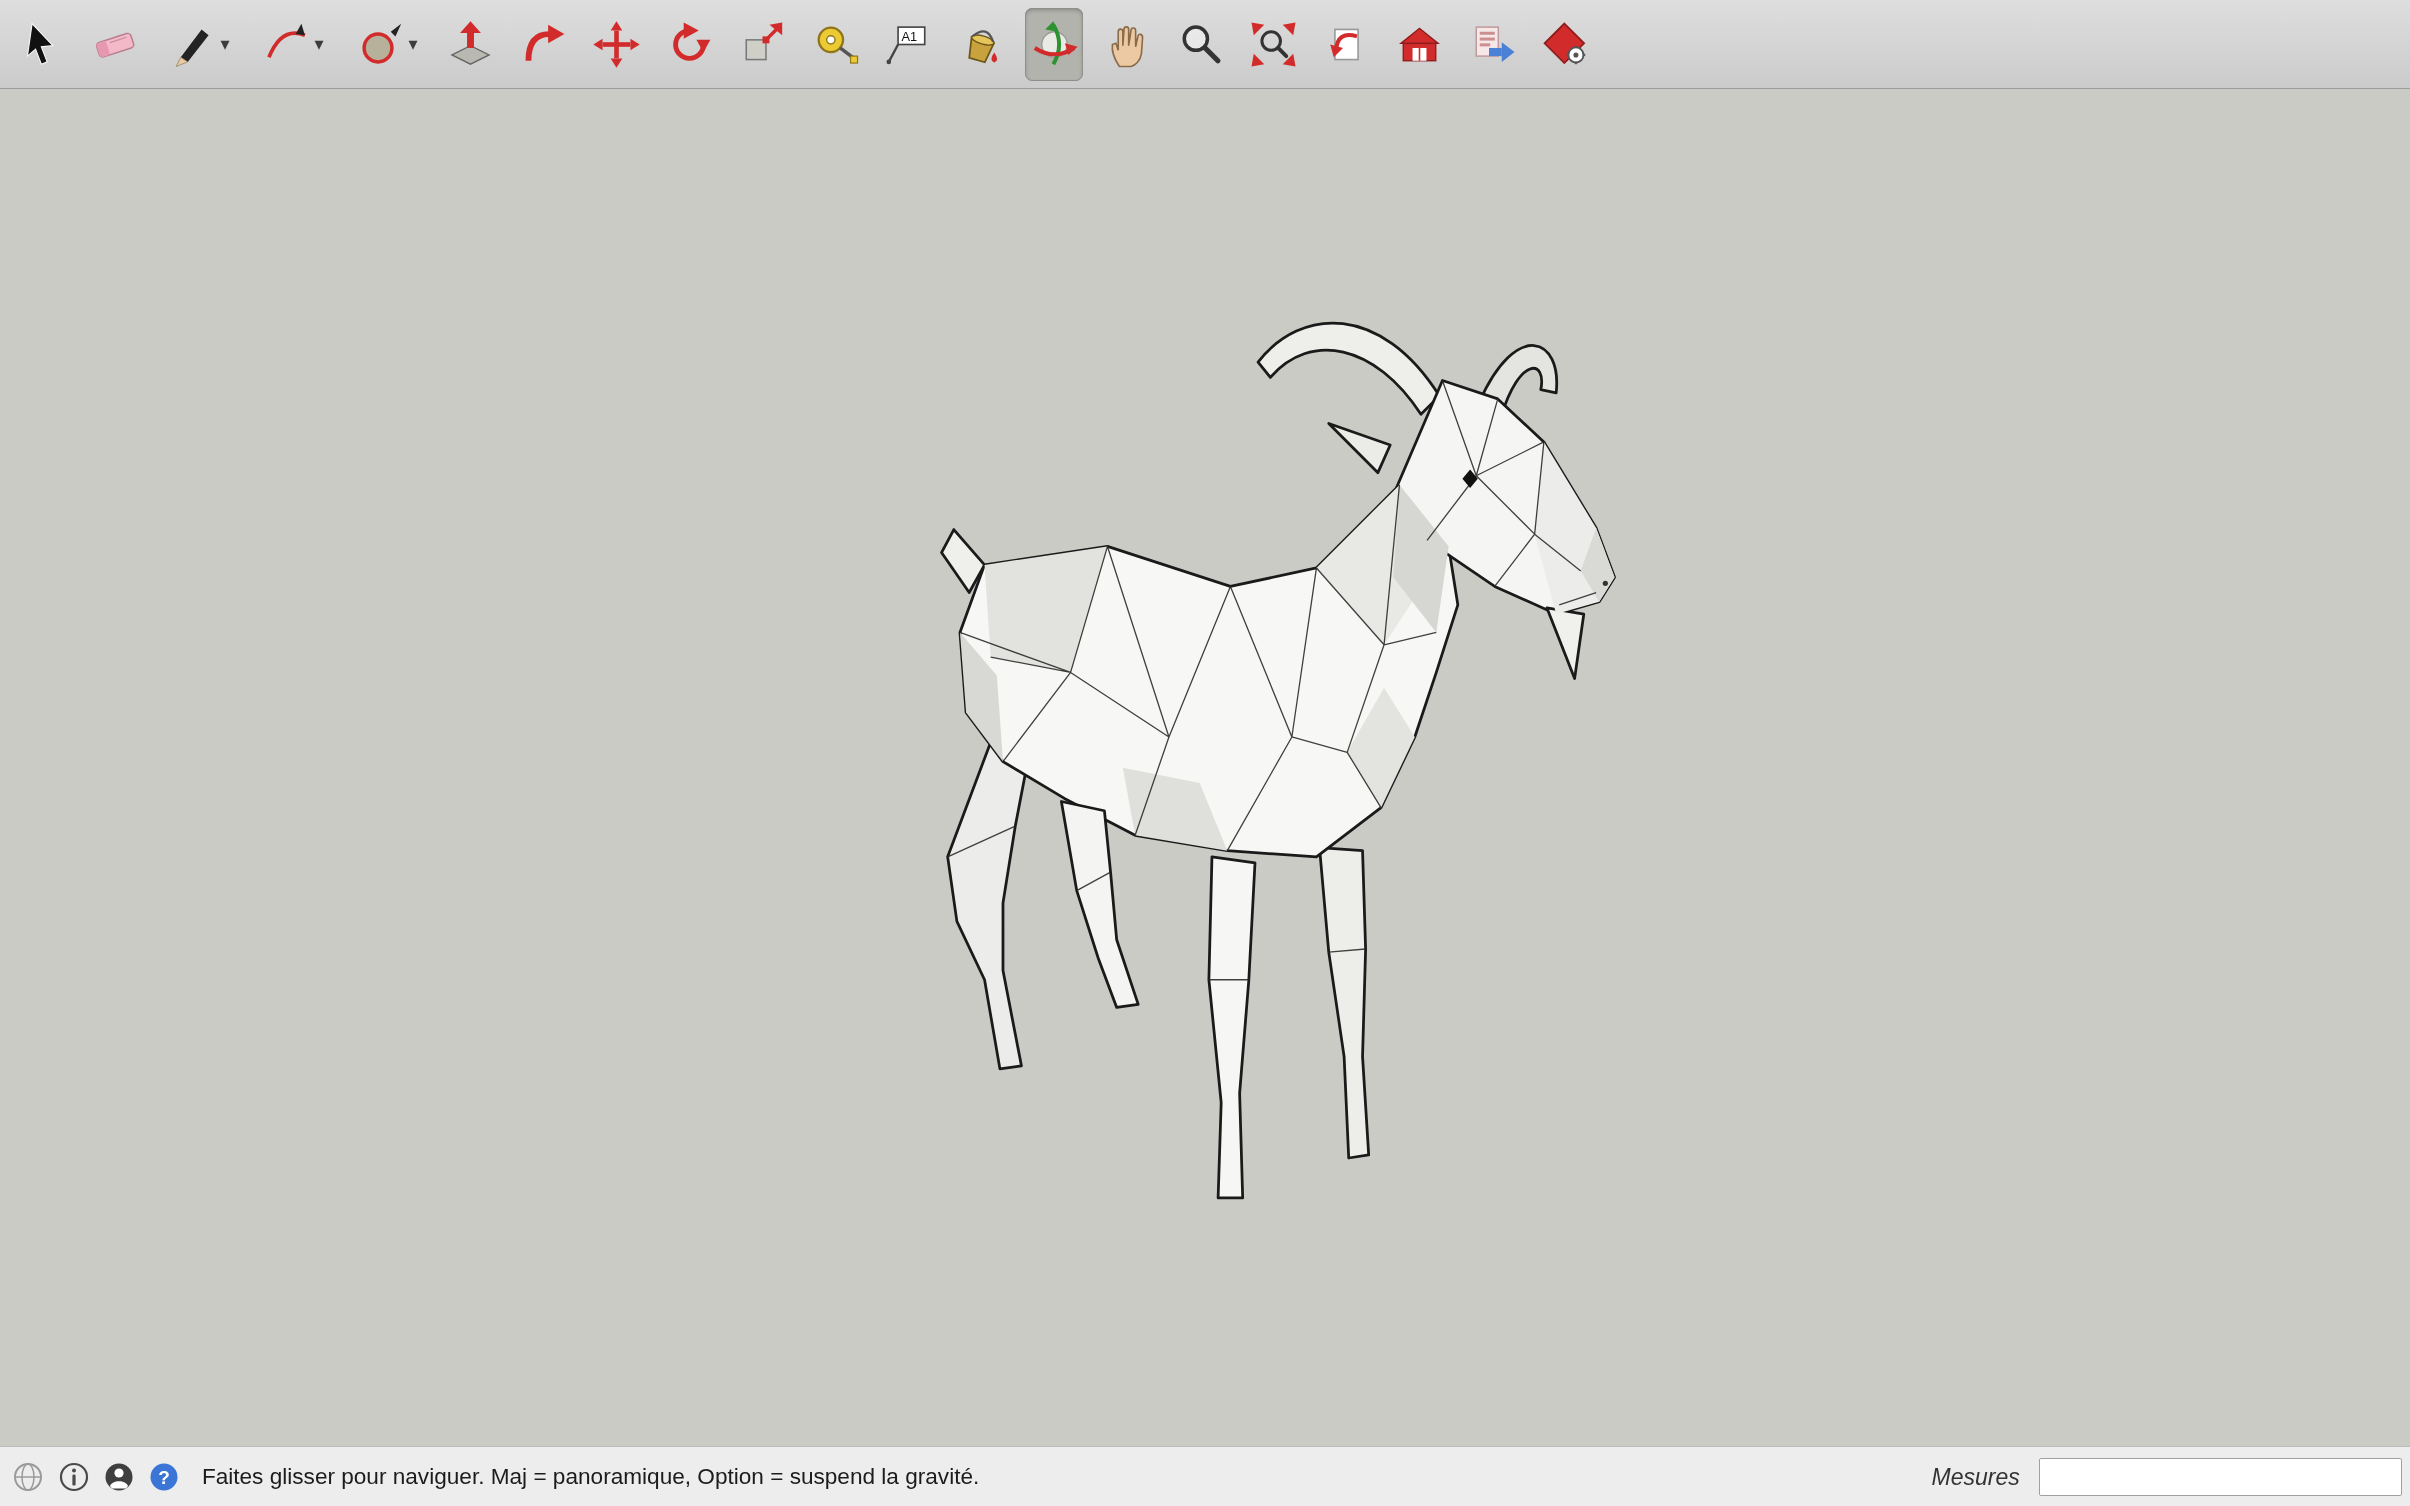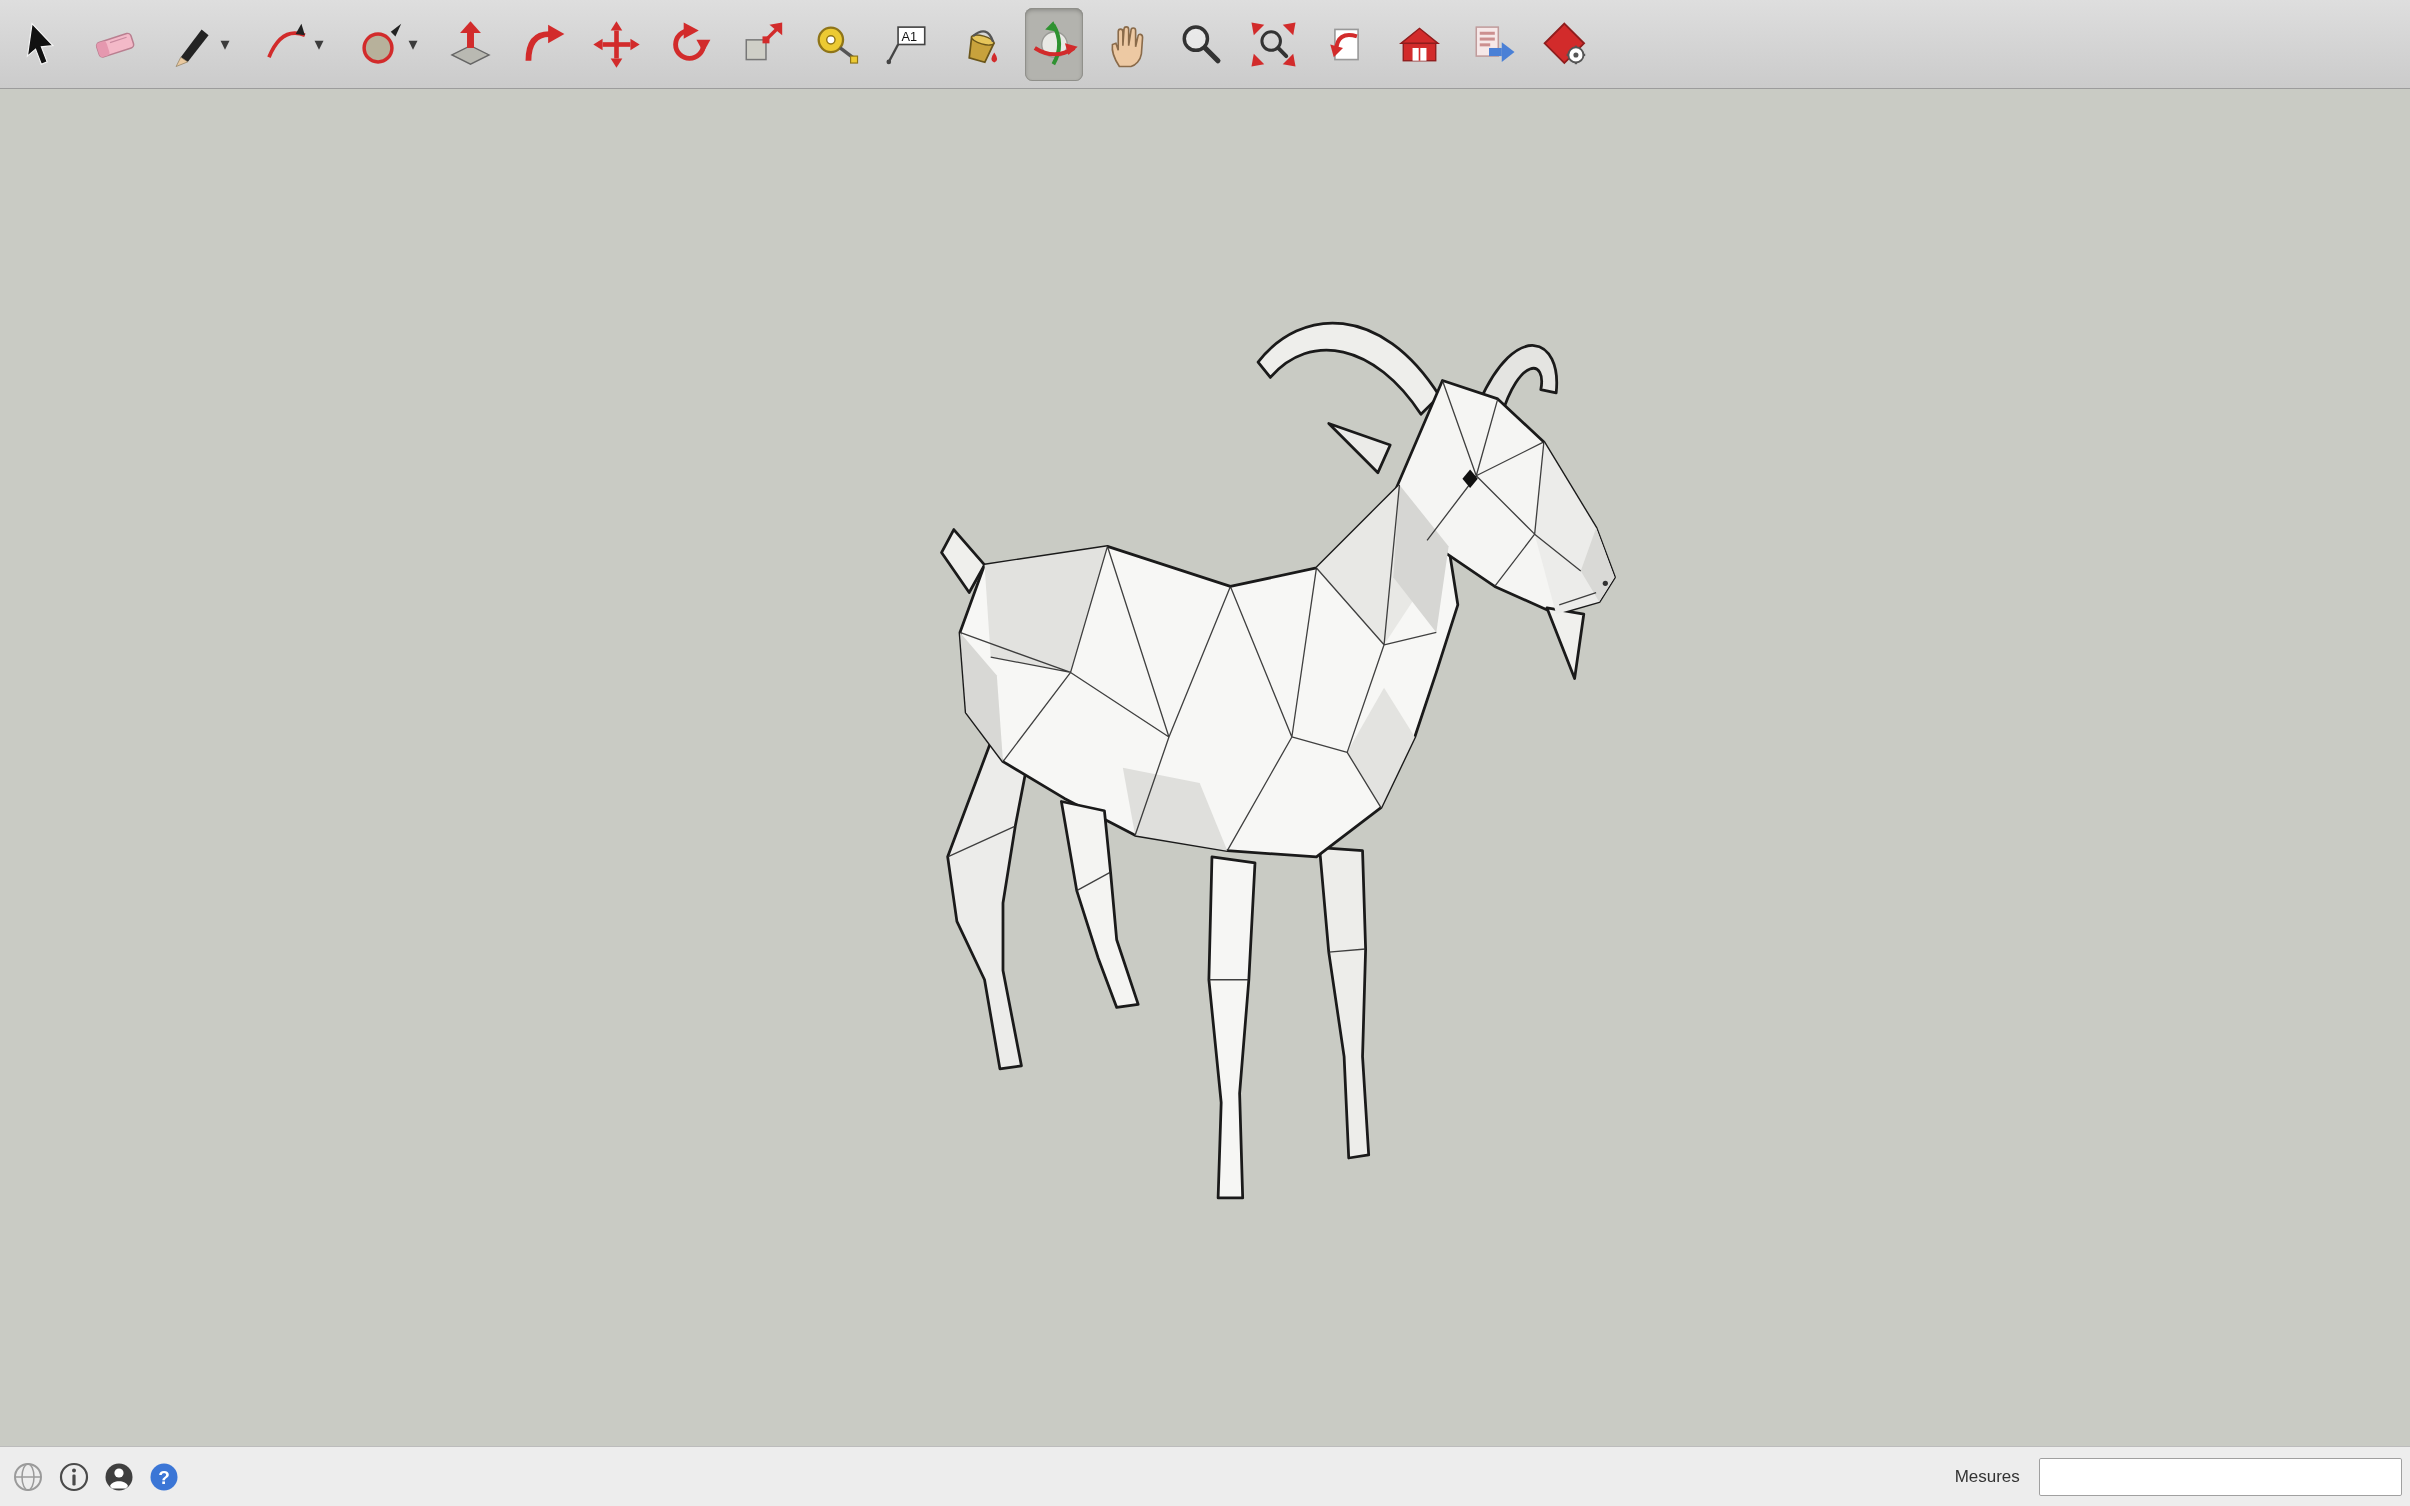--- a/index.html
+++ b/index.html
@@ -33,21 +33,21 @@
   
   .statusbar{
     position:absolute;left:0;right:0;bottom:0;height:61px;
     background:#ededed;border-top:0.9px solid #bcbcbc;
     display:flex;align-items:center;gap:11.3px;padding:0 9.4px 0 11.3px;
     box-sizing:border-box;z-index:3;
   }
   .sb-icon{width:34px;height:34px;flex:none;}
   .hint{font-size:22.6px;color:#1c1c1c;margin-left:9.4px;white-space:nowrap;}
   .spacer{flex:1;}
-  .mes-label{font-size:17px;color:#333;margin-right:7.5px;white-space:nowrap;}
+  .mes-label{font-size:23px;color:#333;margin-right:7.5px;white-space:nowrap;font-style:italic;}
   .mes-input{
     width:363px;height:38px;border:0.9px solid #a0a0a0;background:#fff;
     font-size:21px;font-family:"Liberation Sans",sans-serif;padding:0 7.5px;box-sizing:border-box;
     border-radius:1.9px;outline:none;
   }
 </style>
 </head>
 <body>
 
 <div class="toolbar">
@@ -316,19 +316,20 @@
     <circle cx="17" cy="17" r="13.5" fill="#3f3f3f"></circle>
     <circle cx="17" cy="13" r="4.6" fill="#fff"></circle>
     <path d="M8 26 C10 19.5 24 19.5 26 26 L24 28.5 L10 28.5 Z" fill="#fff"></path>
   </svg>
 
   <svg class="sb-icon" viewBox="0 0 34 34">
     <circle cx="17" cy="17" r="13.5" fill="#3b76d6"></circle>
     <text x="17" y="24" text-anchor="middle" font-size="19" font-weight="bold" fill="#fff">?</text>
   </svg>
 
+  <span class="hint">Faites glisser pour naviguer. Maj = panoramique, Option =  suspend la gravité.</span>
 
   <div class="spacer"></div>
 
   <span class="mes-label">Mesures</span>
   <input class="mes-input" type="text" value="" style="">
 </div>
 
 
 </body></html>

